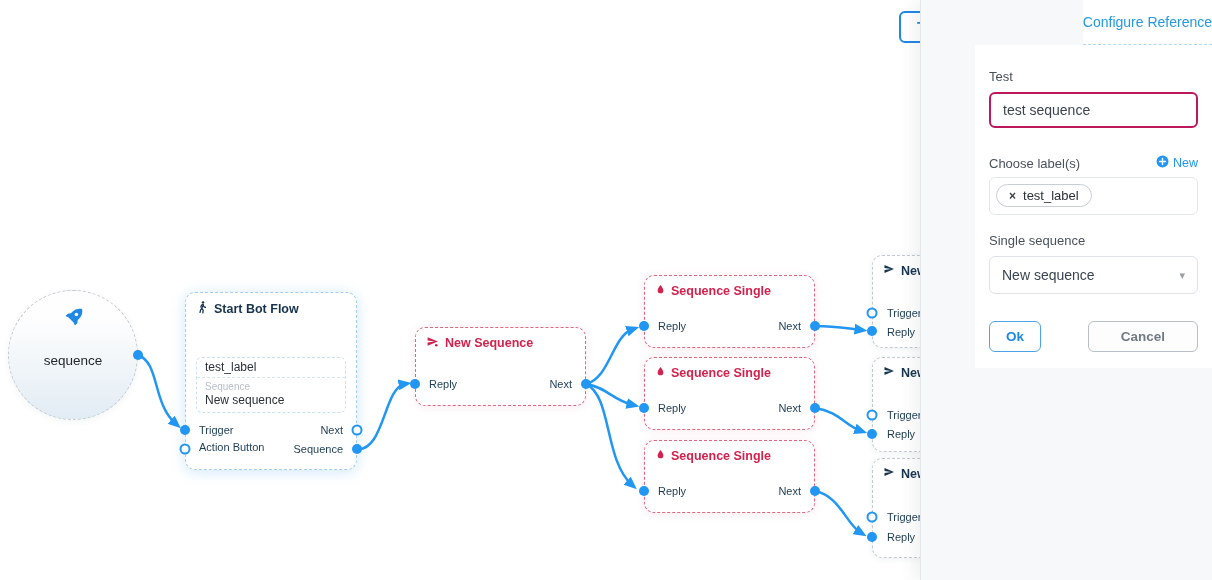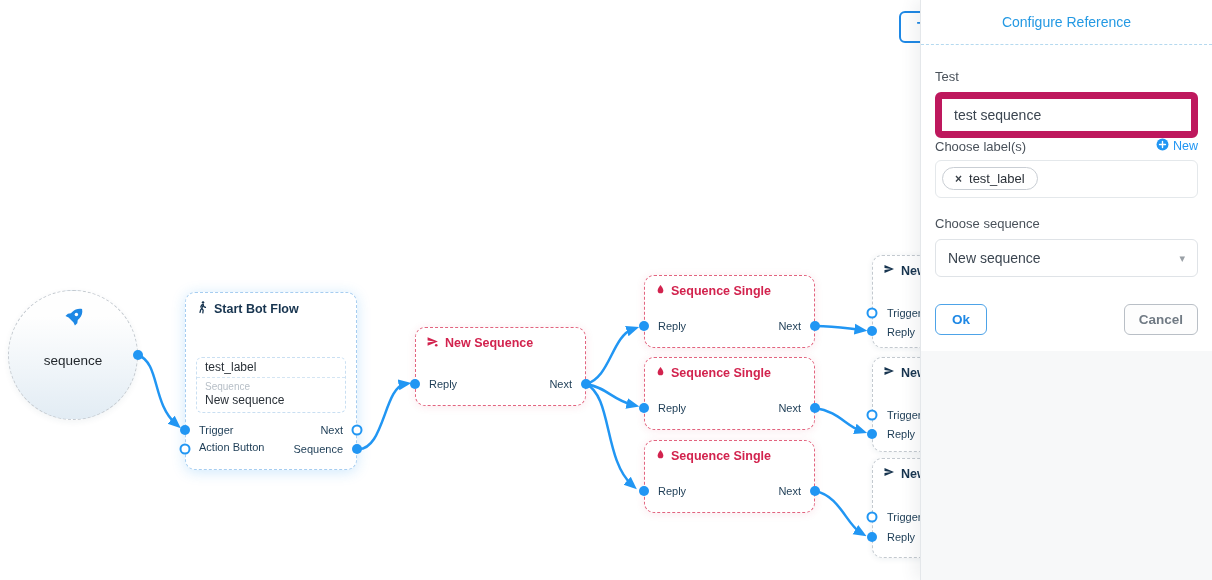--- a/index.html
+++ b/index.html
@@ -49,47 +49,47 @@
   
   .test-btn { position:absolute; left:867px; top:11px; z-index:4; background:#fff;
               border:2px solid #1e88e5; border-radius:6px; padding:6px 16px;
               font-size:14px; font-weight:bold; color:#1e88e5; display:flex;
               align-items:center; gap:6px; cursor:pointer;margin-left:32px; }
   .test-btn .caret { font-size:11px; }
 
   
   .panel { position:absolute; left:920px; top:0; width:292px; height:580px; z-index:10;
            background:#f7f8f9; border-left:1px solid #e4e7ea;
-           box-shadow:-6px 0 14px rgba(60,75,90,.08); display:flex; flex-direction:column; }
+           box-shadow:-6px 0 14px rgba(60,75,90,.08); display:flex; flex-direction:column;align-items:flex-end; }
   .panel-header { height:45px; background:#fff; display:flex; align-items:center; justify-content:center;
                   font-size:14px; color:#2499e3; border-bottom:1px dashed #b5d9ef; }
   .panel-form { background:#fff; padding:0 14px 16px 14px; }
   .field-label { font-size:13px; color:#49515a; }
   .mt-title { margin-top:24px; }
-  .text-input { margin-top:8px; width:100%; height:34px; border:7px solid #be185d; border-radius:6px;
+  .text-input { margin-top:8px; width:100%; height:34px; border:2px solid #be185d; border-radius:6px;
                 padding:16px 12px; font-size:14px; color:#3b4550; background:#fff;
                 font-family:"Liberation Sans", sans-serif; outline:none; }
-  .labels-row { display:flex; align-items:center; justify-content:space-between; }
+  .labels-row { margin-top:27px; display:flex; align-items:center; justify-content:space-between; }
   .new-link { display:flex; align-items:center; gap:4px; font-size:12.5px; color:#2196f3;
               font-weight:500; cursor:pointer; }
   .tags-box { margin-top:6px; min-height:38px; border:1px solid #e4e8eb; border-radius:6px;
               padding:6px; background:#fff; }
   .tag { display:inline-flex; align-items:center; gap:7px; border:1px solid #c9ced4;
          border-radius:14px; padding:3px 12px; font-size:13px; color:#2b3138; background:#fff; }
   .tag .x { font-size:12px; font-weight:bold; color:#3a4148; cursor:pointer; }
   .mt-seq { margin-top:18px; }
   .select-box { margin-top:8px; position:relative; height:38px; border:1px solid #dfe3e7;
                 border-radius:6px; background:#fff; display:flex; align-items:center;
                 padding:0 12px; font-size:14px; color:#3b4550; cursor:pointer; }
   .select-box .caret { position:absolute; right:12px; color:#9aa0a6; font-size:11px; }
   .btn-row { margin-top:27px; display:flex; align-items:center; justify-content:space-between; }
   .ok-btn { background:#fff; border:1px solid #4da3e8; border-radius:6px; padding:7px 16px;
             font-size:13.5px; font-weight:bold; color:#1e88e5; cursor:pointer;
             font-family:"Liberation Sans", sans-serif; }
-  .cancel-btn { background:#fdfdfd; border:1px solid #b9bfc6; border-radius:6px; padding:7px 14px;
+  .cancel-btn { background:#fdfdfd; border:1px solid #b9bfc6; border-radius:6px; padding:7px 32px;
                 font-size:13.5px; font-weight:bold; color:#707a84; cursor:pointer;
                 font-family:"Liberation Sans", sans-serif; }
   .panel-rest { flex:1; background:#f7f8f9; }
 </style>
 </head>
 <body>
 
 <div class="canvas">
 
   <div class="circle-node">
@@ -279,21 +279,21 @@
         <span>New</span>
       </span>
     </div>
     <div class="tags-box">
       <span class="tag">
         <span class="x">×</span>
         <span>test_label</span>
       </span>
     </div>
 
-    <div class="field-label mt-seq">Choose sequence</div>
+    <div class="field-label mt-seq">Single sequence</div>
     <div class="select-box">
       <span>New sequence</span>
       <span class="caret">▾</span>
     </div>
 
     <div class="btn-row">
       <button class="ok-btn">Ok</button>
       <button class="cancel-btn">Cancel</button>
     </div>
   </div>

